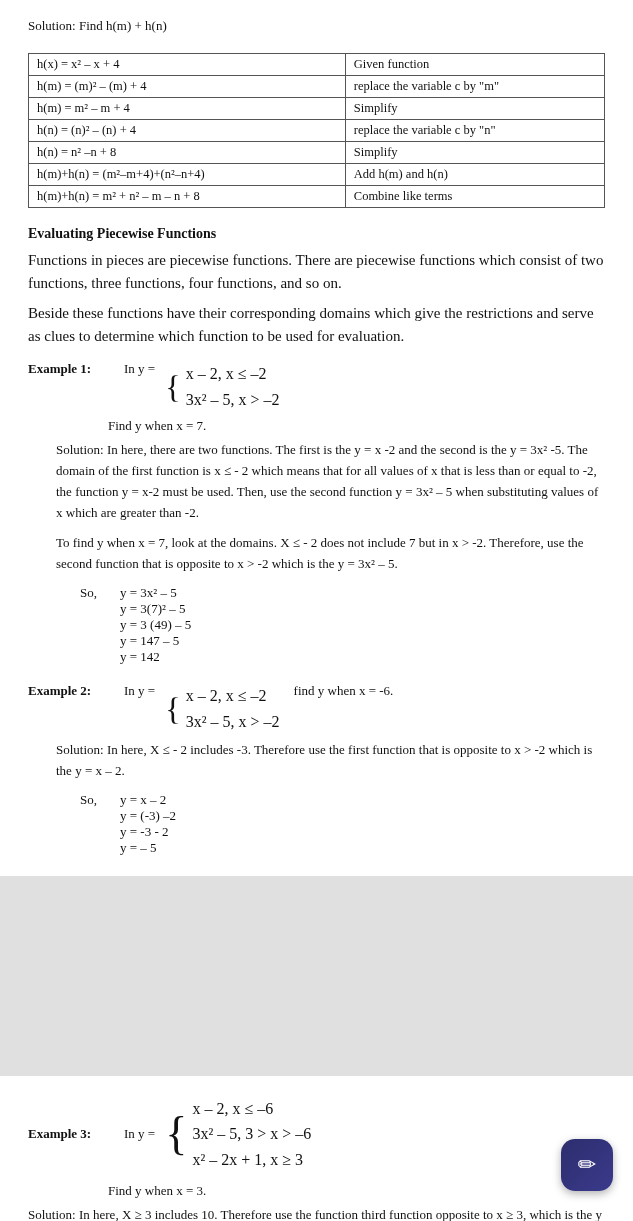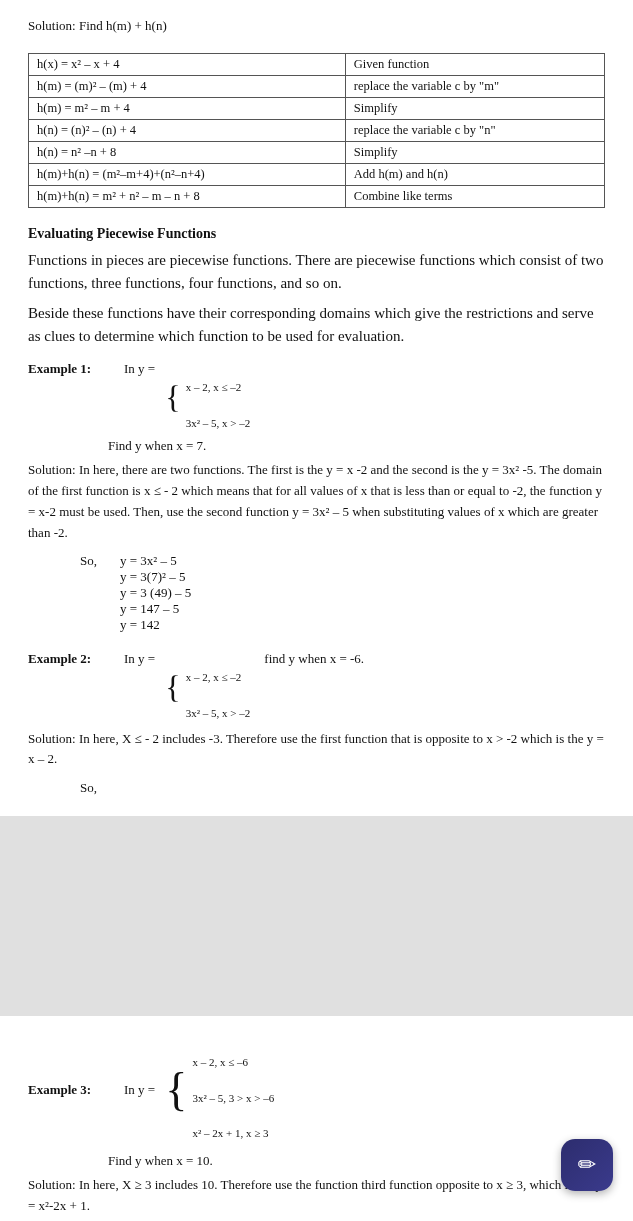--- a/index.html
+++ b/index.html
@@ -64,33 +64,33 @@
       vertical-align: middle;
       margin-right: 2px;
       font-weight: 100;
     }
     .piecewise .cases {
       display: inline-block;
       vertical-align: middle;
     }
     .piecewise .cases div {
       line-height: 1.6;
-      font-size: 11px;
-      margin-top: 18px;
+      font-size: 16px;
     }
     .find-y {
       margin: 6px 0 6px 80px;
       font-size: 13px;
     }
     .solution-block {
       font-size: 13px;
       margin: 6px 0 10px 0;
       line-height: 1.6;
     }
     .solution-indent {
+      margin-left: 28px;
       line-height: 1.6;
     }
     .so-label {
       display: inline-block;
       width: 40px;
     }
     .calc-lines {
       display: inline-block;
       vertical-align: top;
     }
@@ -174,20 +174,23 @@
         <span class="cases">
           <div>x – 2,  x ≤ –2</div>
           <div>3x² – 5,  x &gt; –2</div>
         </span>
       </span>
     </div>
     <div class="find-y">Find y when x = 7.</div>
     <div class="solution-block">
       <div class="solution-indent" id="ex1-solution-text">Solution: In here, there are two functions. The first is the y = x -2 and the second is the y = 3x² -5. The domain of the first function is x ≤ - 2 which means that for all values of x that is less than or equal to -2, the function y = x-2 must be used. Then,  use  the  second  function  y = 3x²  – 5  when  substituting values of x which are greater than -2.</div>
     </div>
+    <div class="solution-block">
+      <div class="solution-indent" id="ex1-to-find">To find y when x = 7, look at the domains. X ≤ - 2 does not include 7 but in x &gt; -2. Therefore, use the second function that is opposite to x &gt; -2 which is the y = 3x² – 5.</div>
+    </div>
     <div style="display:flex; margin-left:52px; margin-top:2px;">
       <span class="so-label">So,</span>
       <span class="calc-lines" id="ex1-calc">
           <div>y = 3x² – 5</div>
           <div>y = 3(7)² – 5</div>
           <div>y = 3 (49) – 5</div>
           <div>y = 147 – 5</div>
           <div>y = 142</div>
         </span>
     </div>
@@ -204,39 +207,45 @@
           <div>3x² – 5,  x &gt; –2</div>
         </span>
       </span>
       <span style="margin-left:8px; font-size:13px;">find y when x = -6.</span>
     </div>
     <div class="solution-block">
       <div class="solution-indent" id="ex2-solution-text">Solution: In here, X ≤ - 2 includes -3. Therefore use the first function that is opposite to x &gt; -2 which is the y = x – 2.</div>
     </div>
     <div style="display:flex; margin-left:52px; margin-top:2px;">
       <span class="so-label">So,</span>
+      <span class="calc-lines" id="ex2-calc">
+          <div>y = x – 2</div>
+          <div>y = (-3) –2</div>
+          <div>y = -3 - 2</div>
+          <div>y = – 5</div>
+        </span>
     </div>
   </div>
 
   <div style="background:#e0e0e0; height:200px; margin: 20px -28px;"></div>
 
   <div class="example-block" style="margin-top:14px;">
     <div class="example-row" style="align-items:center;">
       <span class="example-label">Example 3:</span>
       <span>In  y =</span>
       <span class="piecewise">
         <span class="brace" style="font-size:46px;">{</span>
         <span class="cases">
           <div>x – 2,         x ≤ –6</div>
           <div>3x² – 5,  3 &gt; x &gt; –6</div>
           <div>x² – 2x + 1,     x ≥ 3</div>
         </span>
       </span>
     </div>
-    <div style="margin: 10px 0 6px 80px;">Find y when x = 10.</div>
+    <div style="margin: 10px 0 6px 80px;">Find y when x = 3.</div>
     <div class="solution-block">
       <div id="ex3-solution-text">Solution: In here, X ≥ 3 includes 10. Therefore use the function third function opposite to x ≥ 3, which is the y = x²-2x + 1.</div>
     </div>
     <div style="display:flex; margin-left:52px; margin-top:2px;">
       <span class="so-label">So,</span>
       <span class="calc-lines" id="ex3-calc">
           <div>y = x² – 2x + 1</div>
           <div>y = (10)² – 2(10) + 1</div>
         </span>
     </div>

